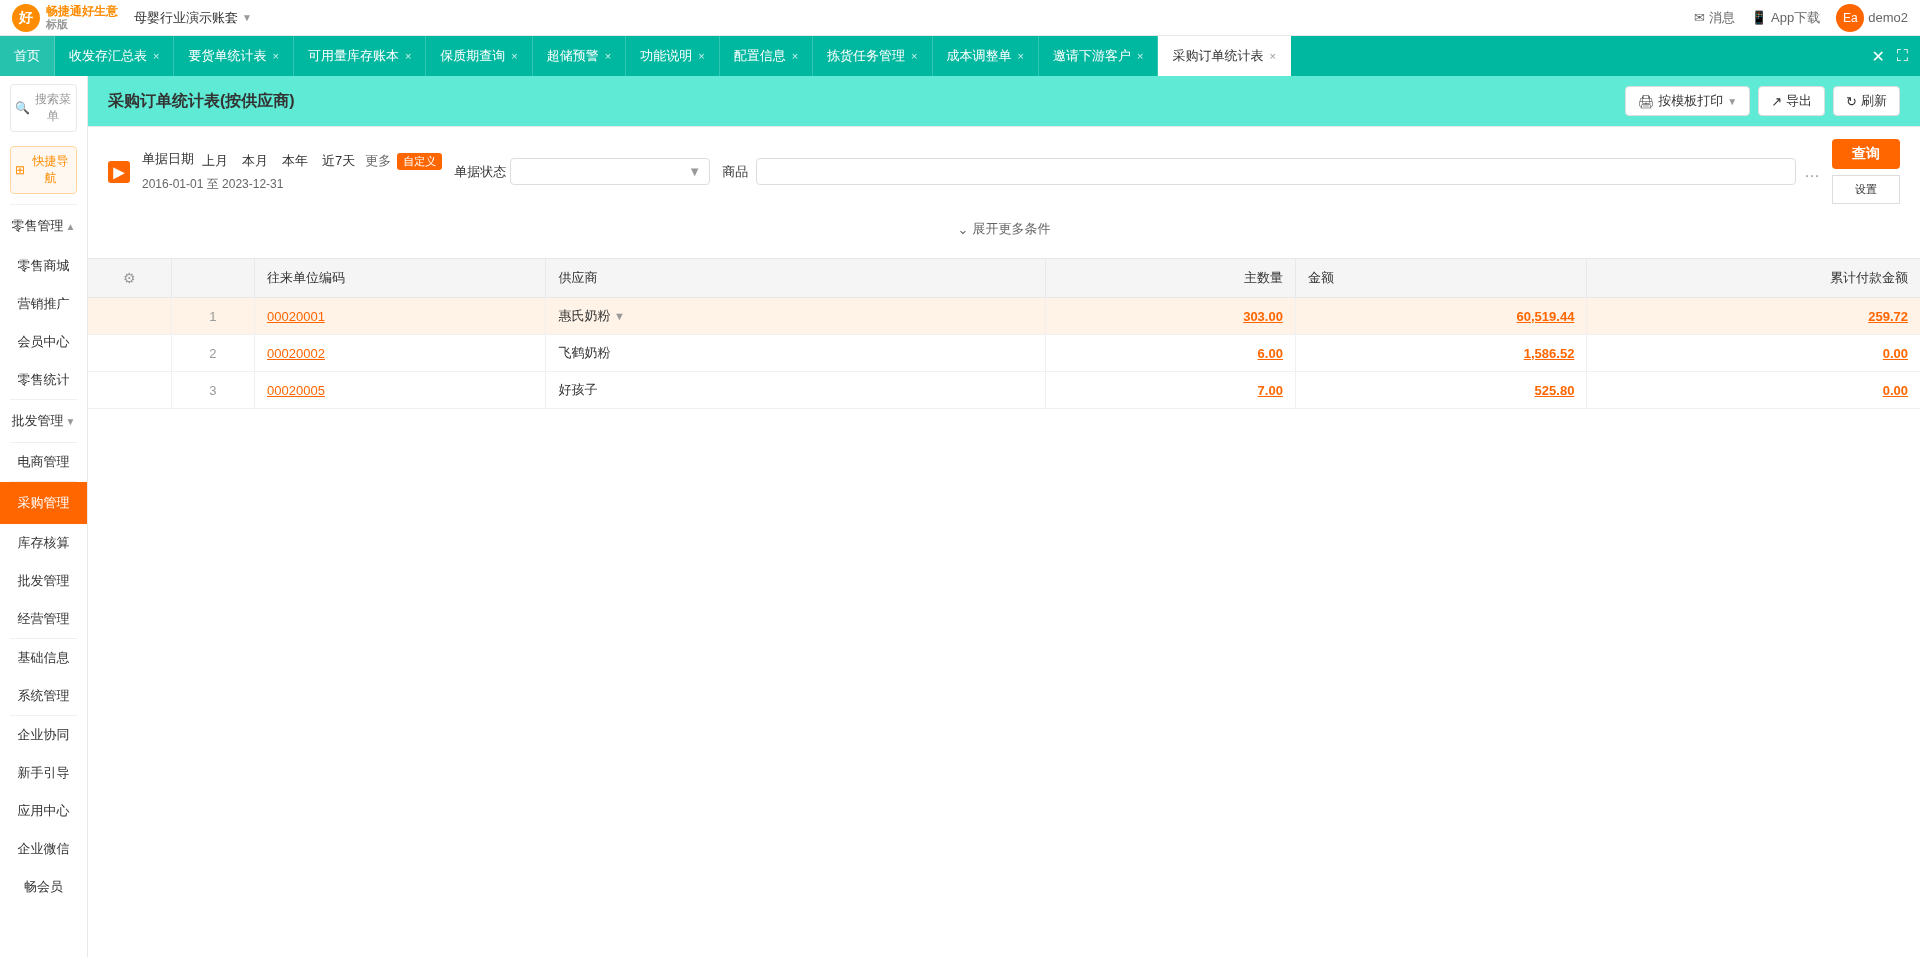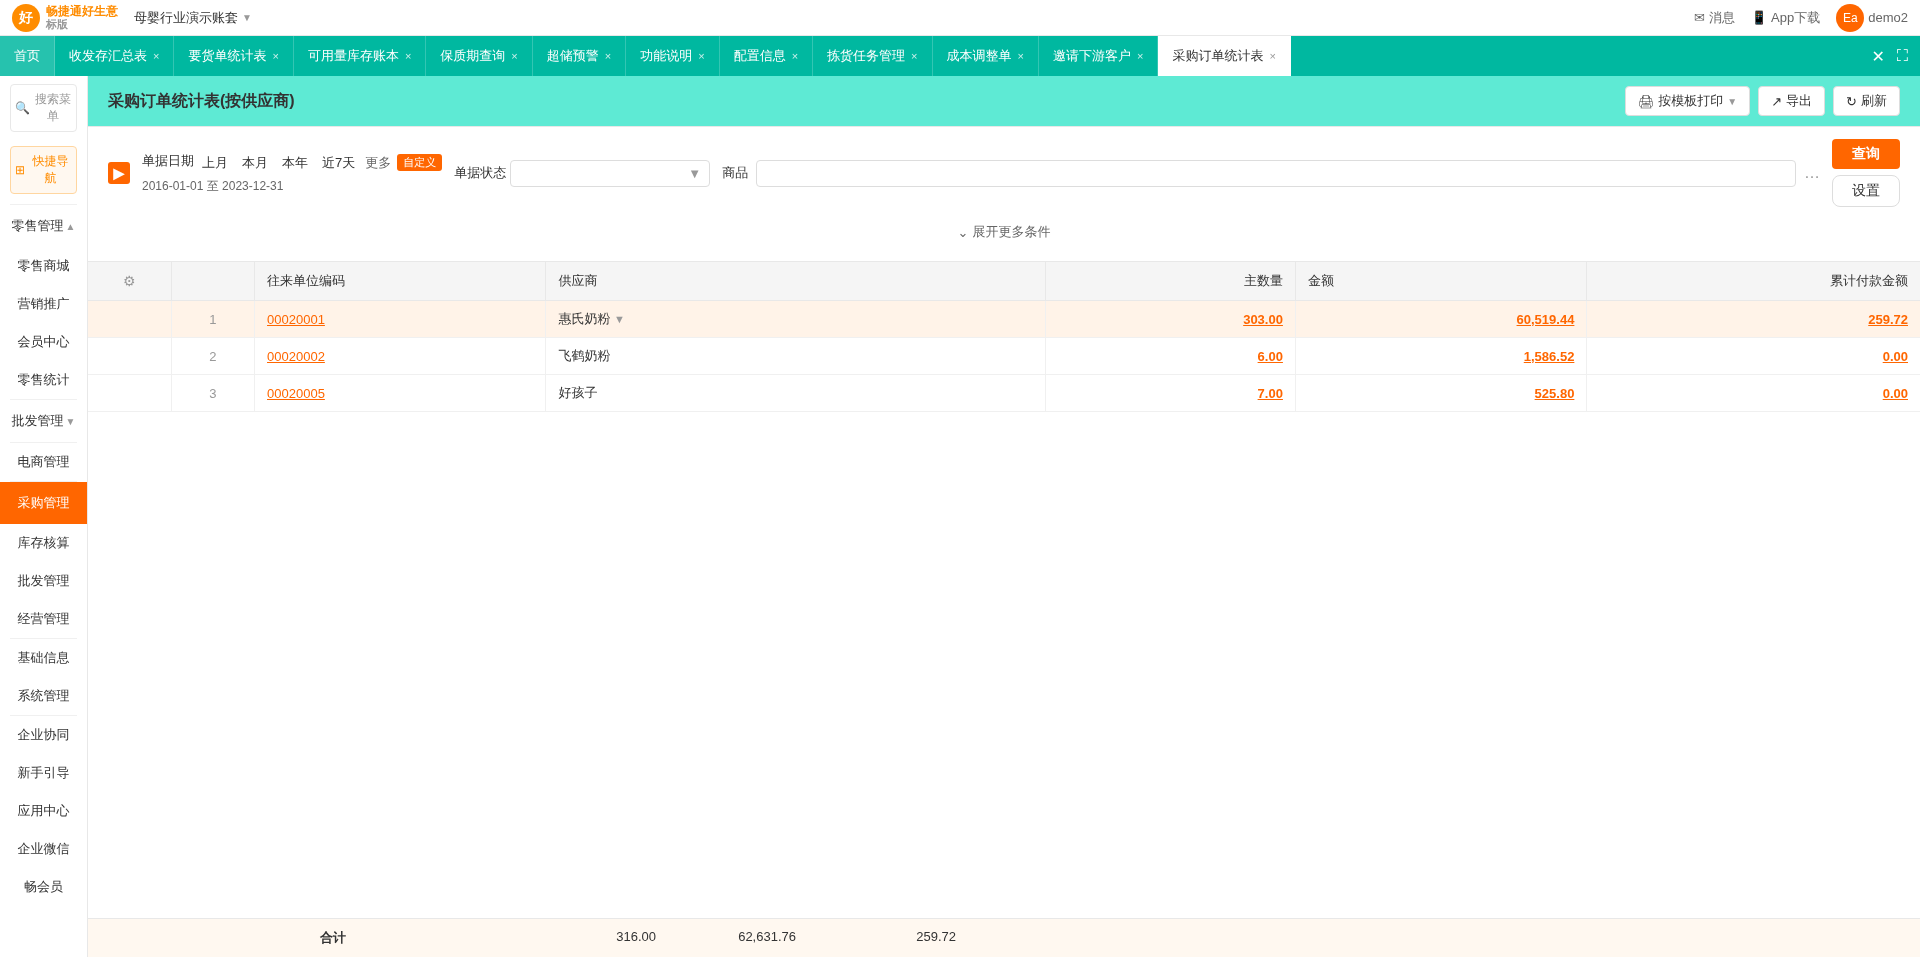--- a/index.html
+++ b/index.html
@@ -65,21 +65,21 @@
     .date-range { color: #666; font-size: 12px; margin-top: 4px; }
     .filter-select { display: flex; align-items: center; gap: 4px; min-width: 200px; }
     .filter-select-input { flex: 1; padding: 5px 8px; border: 1px solid #ddd; border-radius: 4px; color: #333; font-size: 13px; background: #fff; display: flex; align-items: center; justify-content: space-between; cursor: pointer; }
     .filter-expand { display: flex; align-items: center; justify-content: center; padding: 8px; color: #666; cursor: pointer; font-size: 13px; gap: 4px; }
     .filter-date-row { display: flex; align-items: flex-start; gap: 4px; }
     .filter-date-inner { display: flex; flex-direction: column; }
     .filter-goods { display: flex; align-items: center; gap: 8px; flex: 1; min-width: 300px; }
     .filter-goods-input { flex: 1; padding: 5px 8px; border: 1px solid #ddd; border-radius: 4px; color: #333; font-size: 13px; background: #fff; }
     .goods-more-btn { color: #999; cursor: pointer; font-size: 16px; }
     .btn-query { padding: 6px 20px; background: #ff6600; border: none; border-radius: 4px; color: #fff; font-size: 14px; cursor: pointer; font-weight: bold; }
-    .btn-settings { padding: 6px 16px; background: #fff; border: 1px solid #ddd; border-radius: 8px; color: #333; font-size: 14px; cursor: pointer; }
+    .btn-settings { padding: 6px 16px; background: #fff; border: 1px solid #ddd; border-radius: 0; color: #333; font-size: 11px; cursor: pointer; }
 
     
     .table-area { flex: 1; overflow: auto; background: #fff; margin: 0; }
     table { width: 100%; border-collapse: collapse; }
     thead tr { background: #f5f5f5; }
     th { padding: 10px 12px; text-align: left; color: #333; font-size: 13px; font-weight: normal; border-bottom: 1px solid #e8e8e8; border-right: 1px solid #e8e8e8; white-space: nowrap; }
     th:last-child { border-right: none; }
     td { padding: 9px 12px; color: #333; font-size: 13px; border-bottom: 1px solid #f0f0f0; border-right: 1px solid #f0f0f0; }
     td:last-child { border-right: none; }
     tr.row-highlight { background: #fff3e8; }
@@ -416,24 +416,15 @@
               <span class="link-val">525.80</span>
             </td>
             <td class="col-paid text-right">
               <span class="link-val">0.00</span>
             </td>
           </tr>
         </tbody>
       </table>
     </div>
 
-    <div class="table-footer">
-      <div style="width:40px;"></div>
-      <div style="width:40px;"></div>
-      <div style="width:140px;"></div>
-      <div class="footer-cell footer-label" style="width:240px;">合计</div>
-      <div class="footer-cell" style="width:120px;text-align:right;">316.00</div>
-      <div class="footer-cell" style="width:140px;text-align:right;">62,631.76</div>
-      <div class="footer-cell" style="width:160px;text-align:right;">259.72</div>
-    </div>
 
   </div>
 </div>
 
 </body></html>

